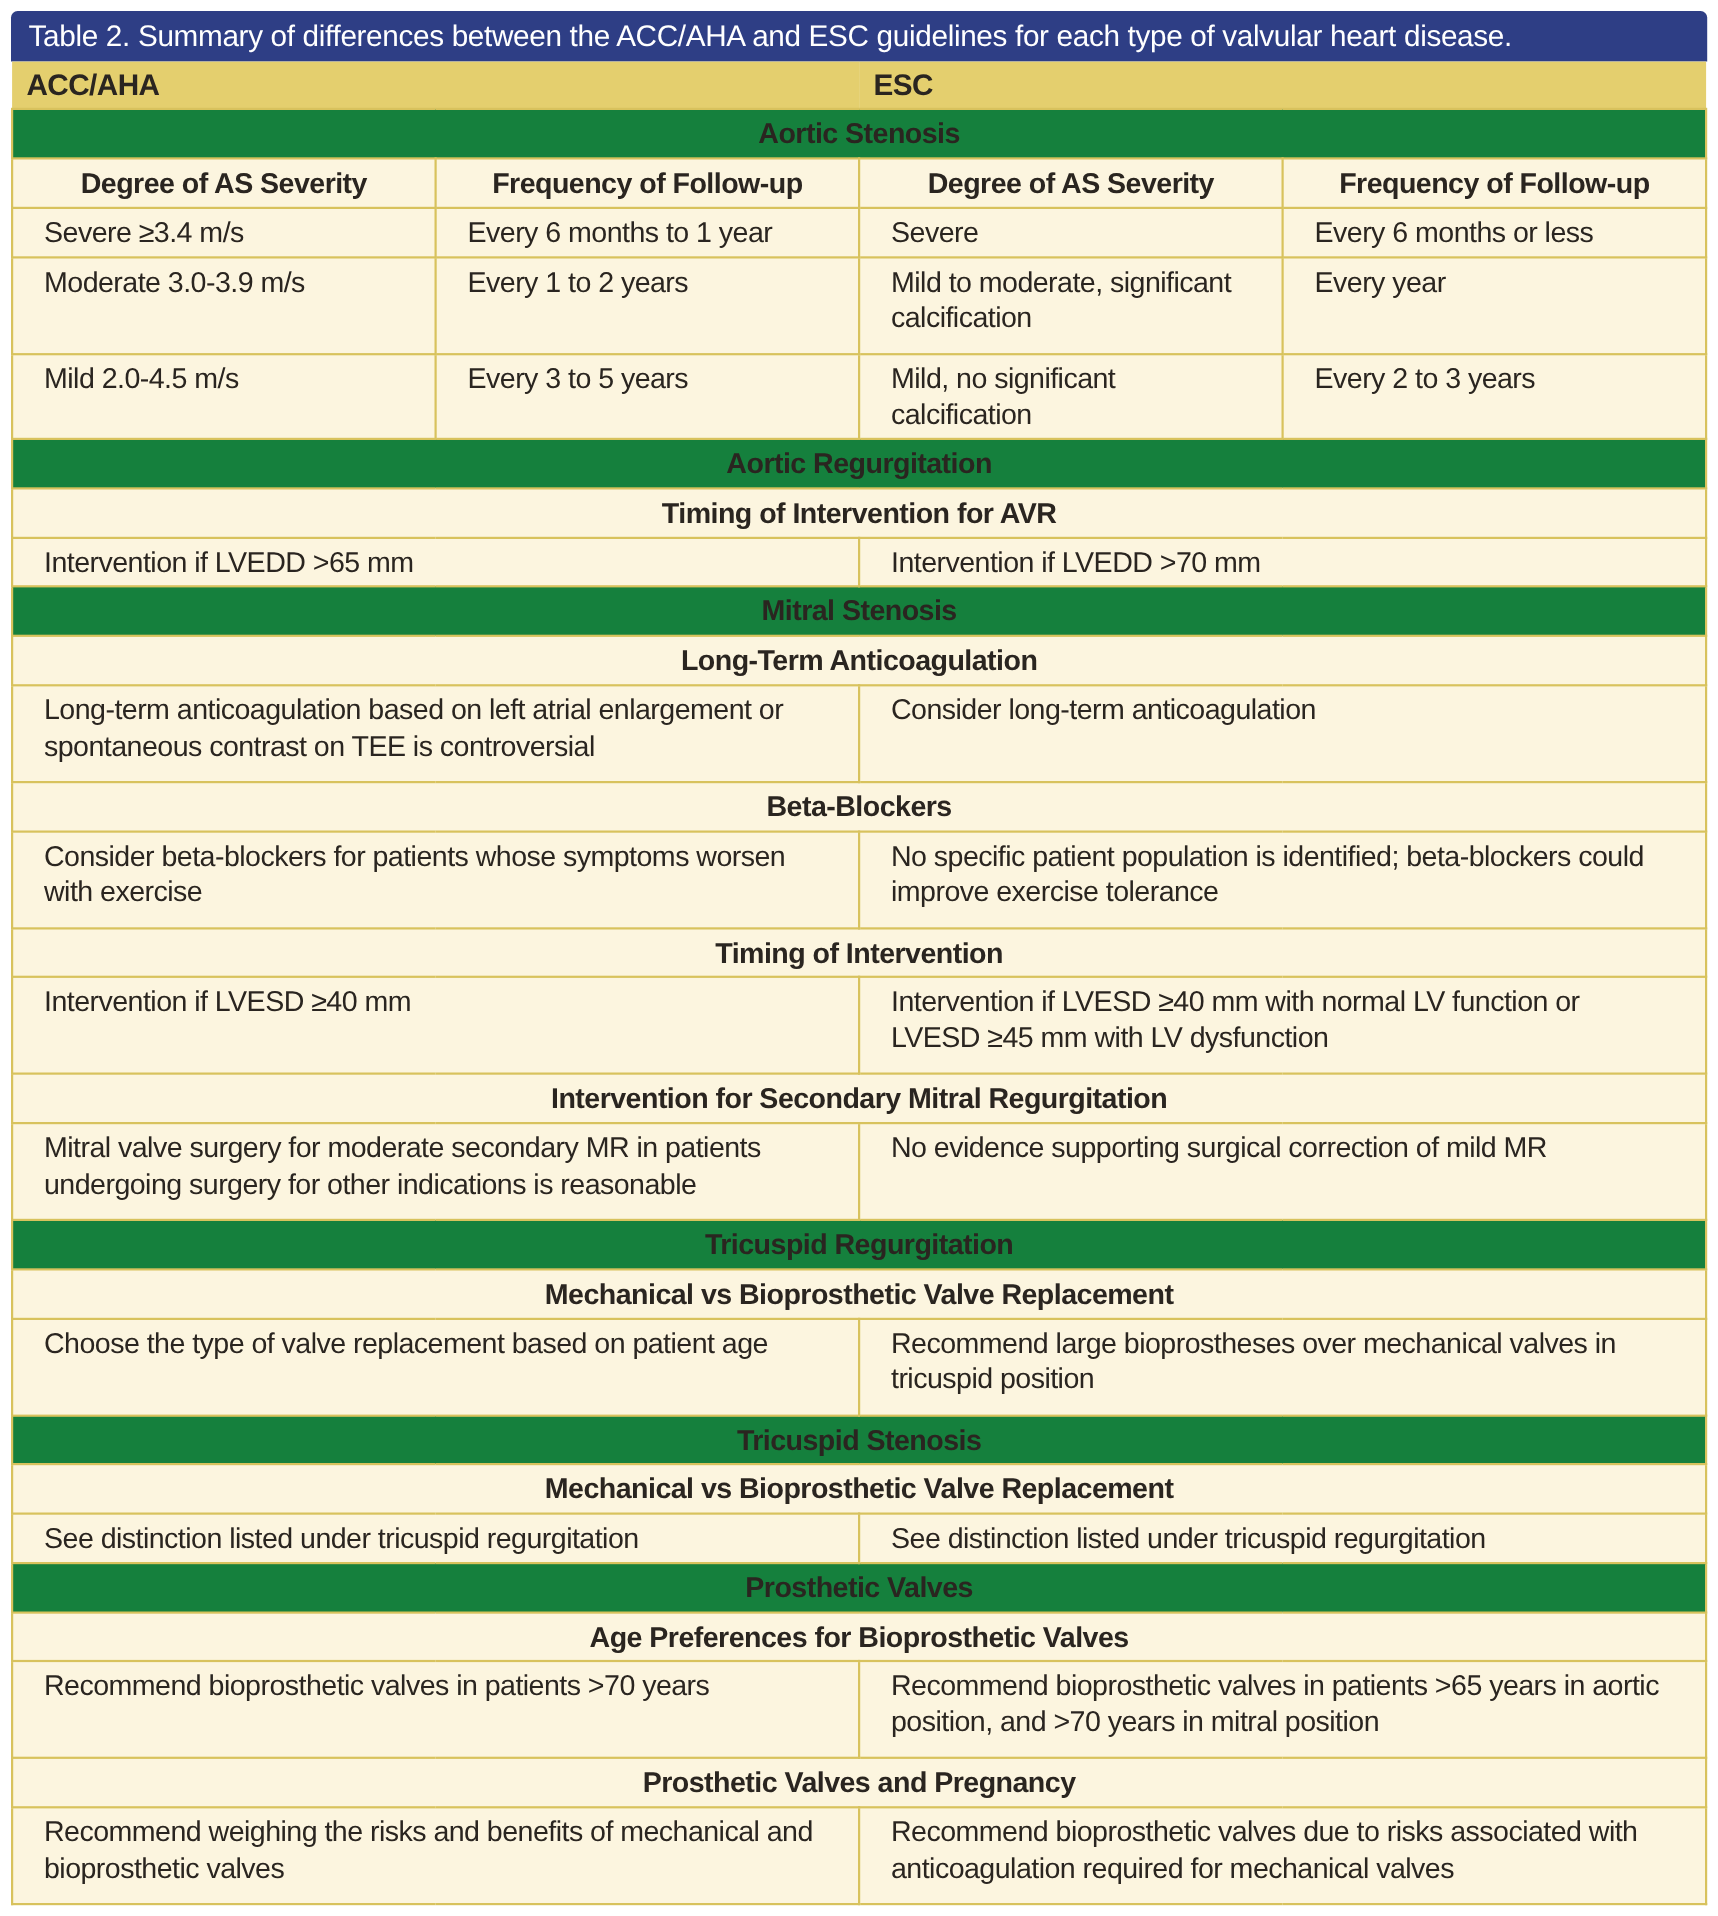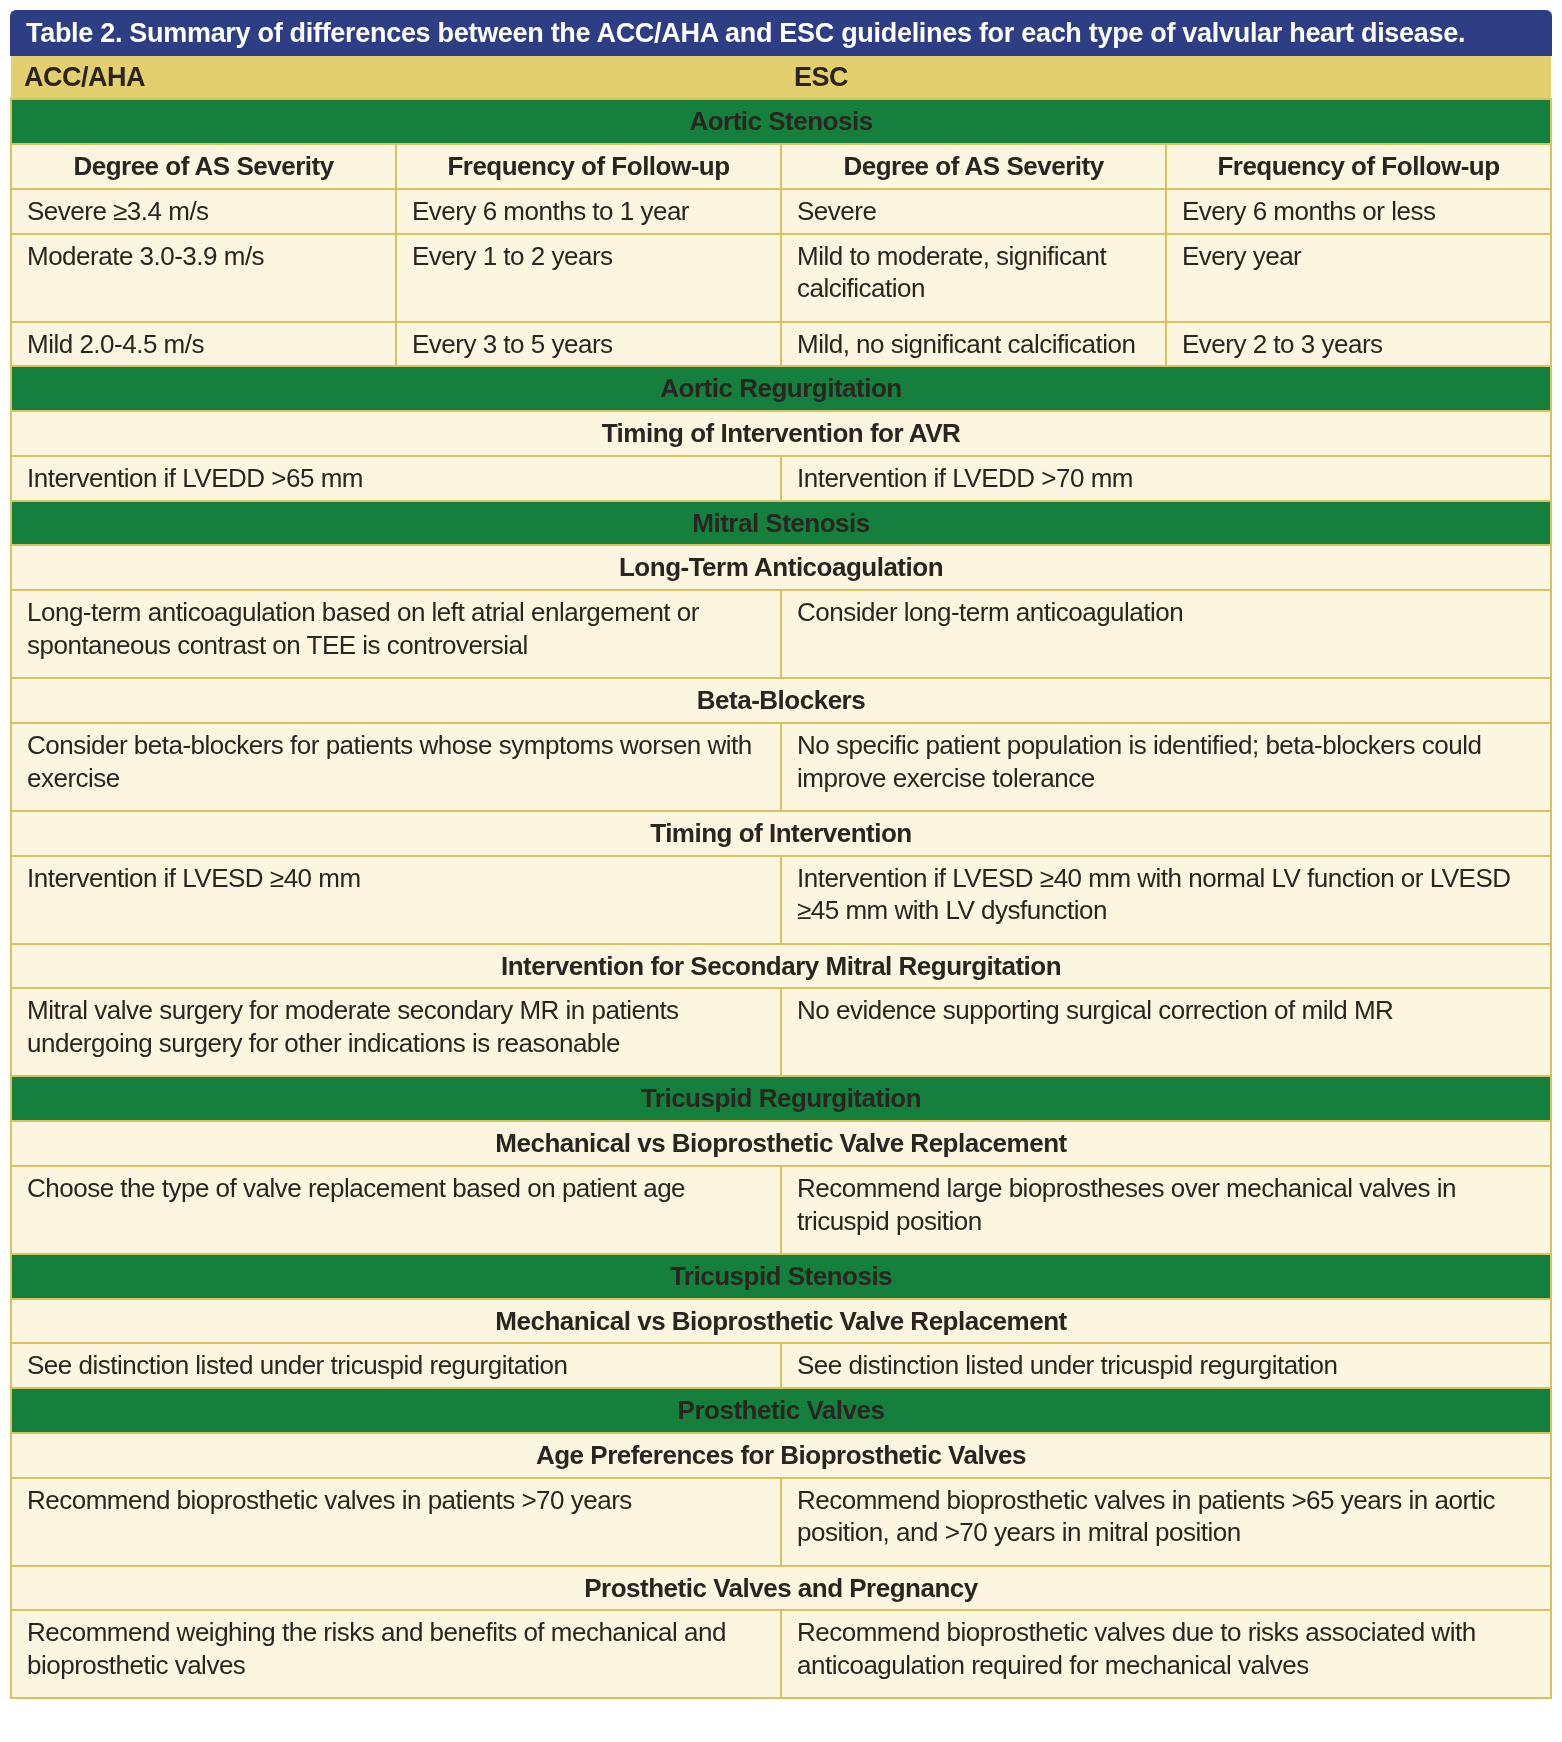--- a/index.html
+++ b/index.html
@@ -13,37 +13,37 @@
     width: 1562px;
     min-height: 1742px;
     box-sizing: border-box;
     padding: 10px 10px 12px 10px;
     background: #ffffff;
   }
   .title-bar {
     background: #2e3e85;
     color: #ffffff;
     font-size: 27px;
-    font-weight: bold;
+    font-weight: normal;
     letter-spacing: -0.3px;
     padding: 9px 16px;
     border-radius: 6px 6px 0 0;
     line-height: 1.05;
   }
   table.guidelines {
     width: 100%;
     border-collapse: collapse;
     table-layout: fixed;
   }
   table.guidelines td {
     border: 2px solid #d8c25d;
     font-size: 26px;
     letter-spacing: -0.5px;
     line-height: 1.26;
-    padding: 5px 15px;
+    padding: 5px 28px;
     vertical-align: top;
     background: #fcf5df;
     word-wrap: break-word;
   }
   
   tr.org-row td {
     background: #e4cf6e;
     font-weight: bold;
     text-align: left;
     font-size: 27px;

